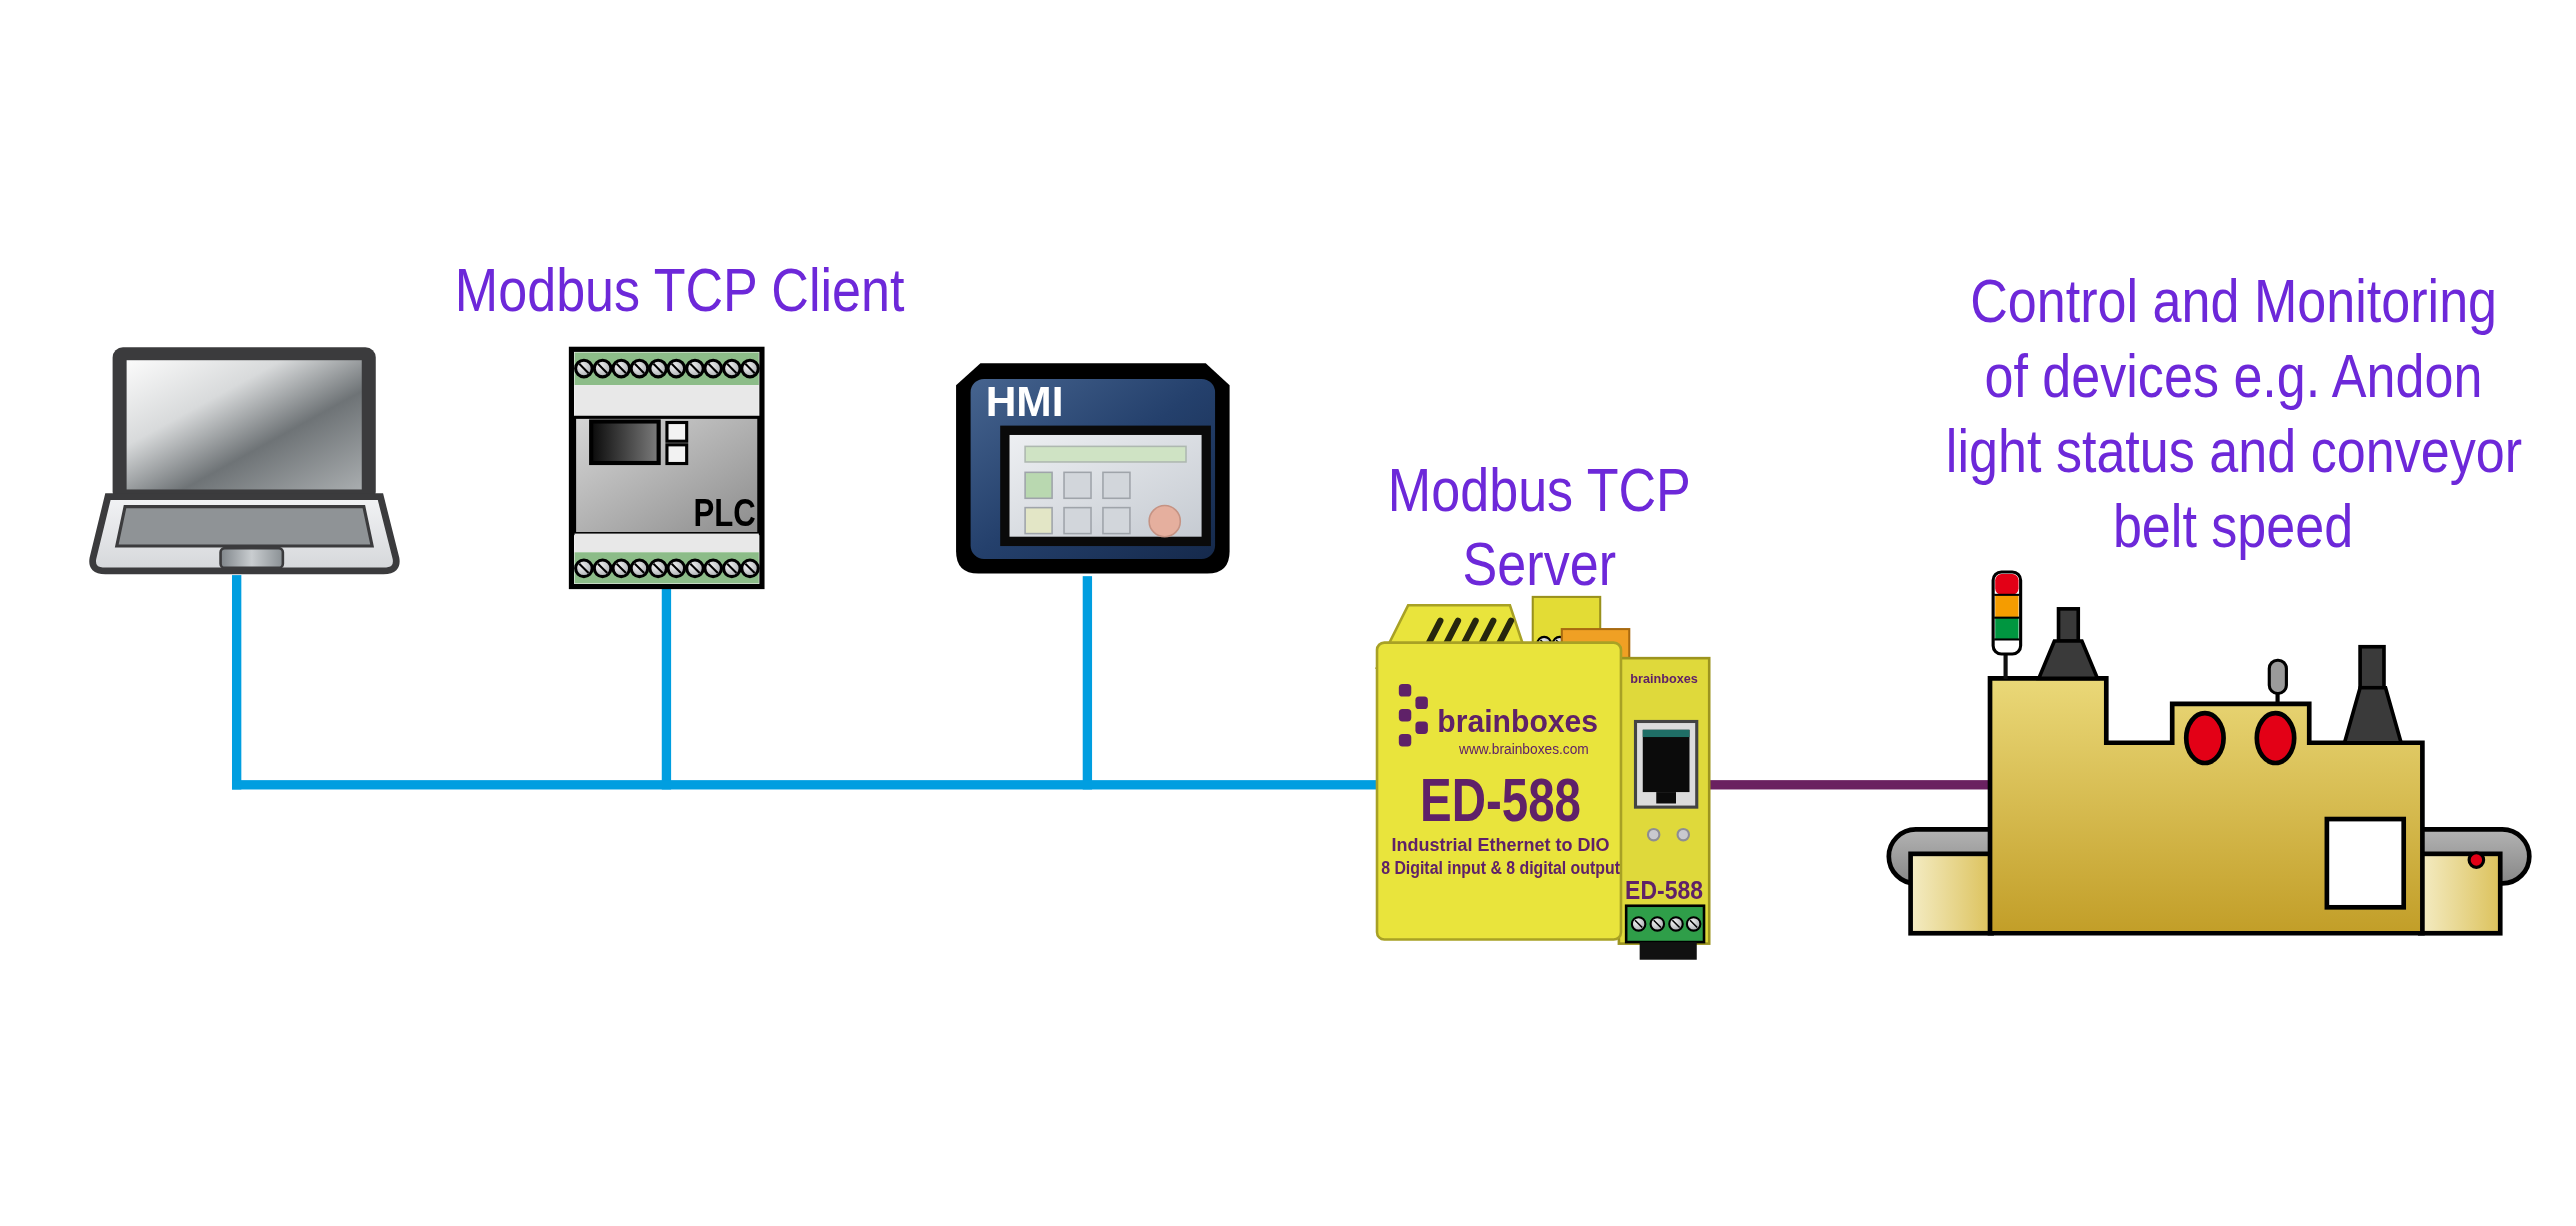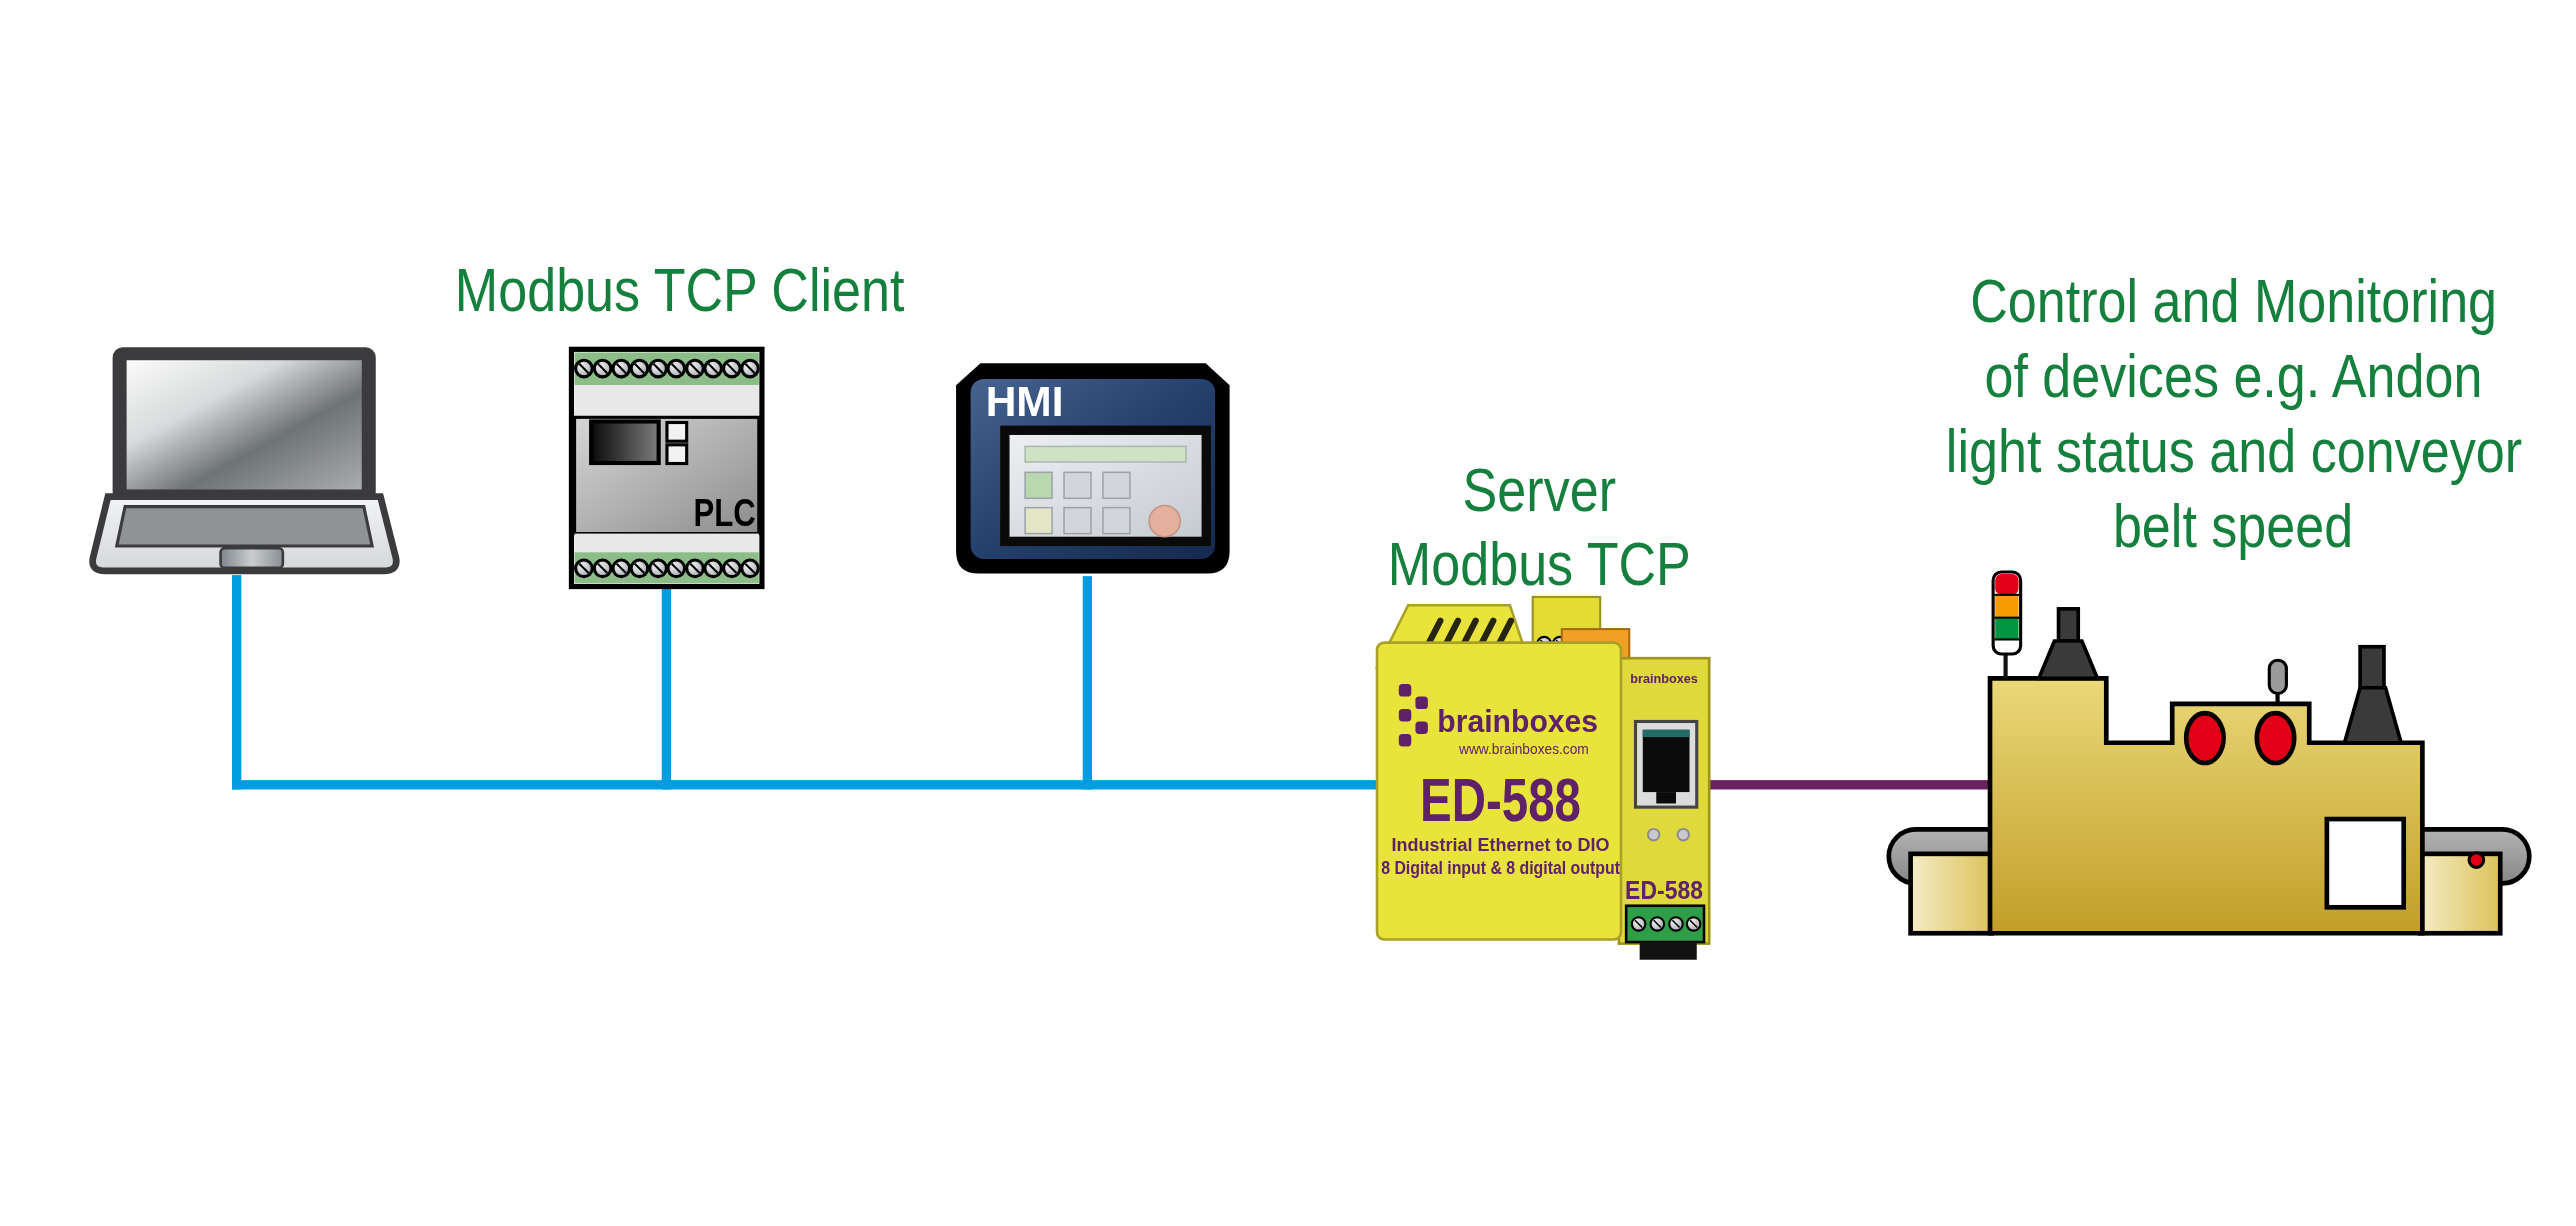--- a/index.html
+++ b/index.html
@@ -1,20 +1,20 @@
 <!DOCTYPE html>
 <html style="font-size:8.3px"><head>
 <meta charset="utf-8">
 <style>
   html,body{margin:0;padding:0;background:#ffffff;}
   body{width:2576px;height:1226px;position:relative;overflow:hidden;
        font-family:"Liberation Sans",sans-serif;}
   .stage{position:absolute;left:0;top:0;width:2576px;height:1226px;}
   svg.art{position:absolute;left:0;top:0;}
-  .caption{position:absolute;text-align:center;color:#15803d;
+  .caption{position:absolute;text-align:center;color:#6d28d9;
            font-size:62px;line-height:75px;white-space:nowrap;}
   .cond{display:inline-block;transform:scaleX(0.84);transform-origin:50% 50%;}
   .caption div{height:75px;}
   .srv div{height:74px;}
 </style>
 </head>
 <body>
 
 <div class="stage">
 
@@ -241,22 +241,22 @@
       <line x1="3841" y1="1232" x2="3890" y2="1232" stroke="#000" stroke-width="4"></line>
     </g>
   </g>
 </svg>
 
 <div class="caption" style="left:368px;top:252px;width:623px;">
   <div><span class="cond">Modbus TCP Client</span></div>
 </div>
 
 <div class="caption srv" style="left:1306px;top:453px;width:467px;line-height:74px;">
+  <div><span class="cond">Modbus TCP</span></div>
   <div><span class="cond">Server</span></div>
-  <div><span class="cond">Modbus TCP</span></div>
 </div>
 
 <div class="caption" style="left:1870px;top:263px;width:727px;">
   <div><span class="cond">Control and Monitoring</span></div>
   <div><span class="cond">of devices e.g. Andon</span></div>
   <div><span class="cond">light status and conveyor</span></div>
   <div><span class="cond">belt speed</span></div>
 </div>
 
 </div>

